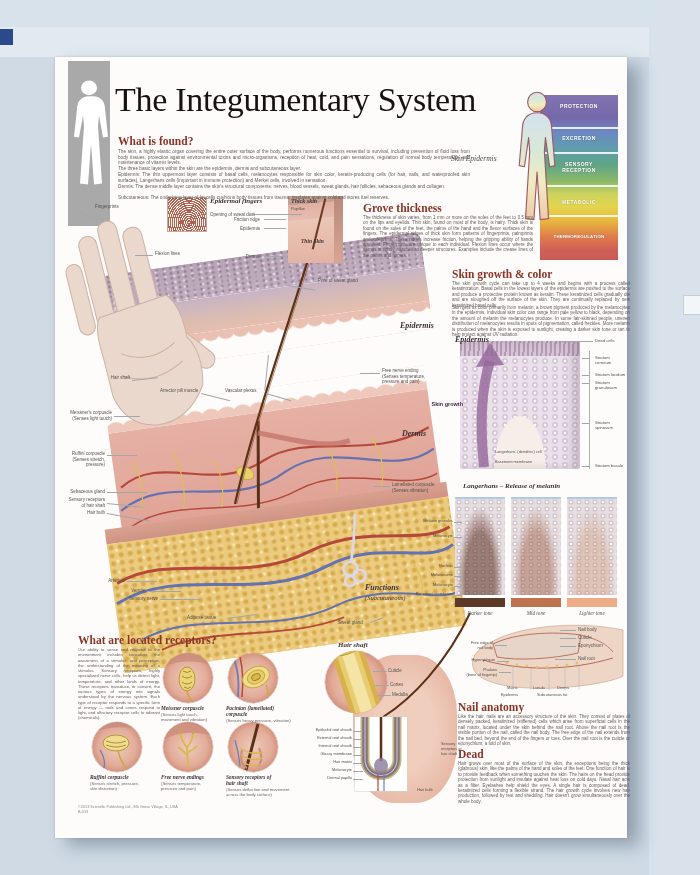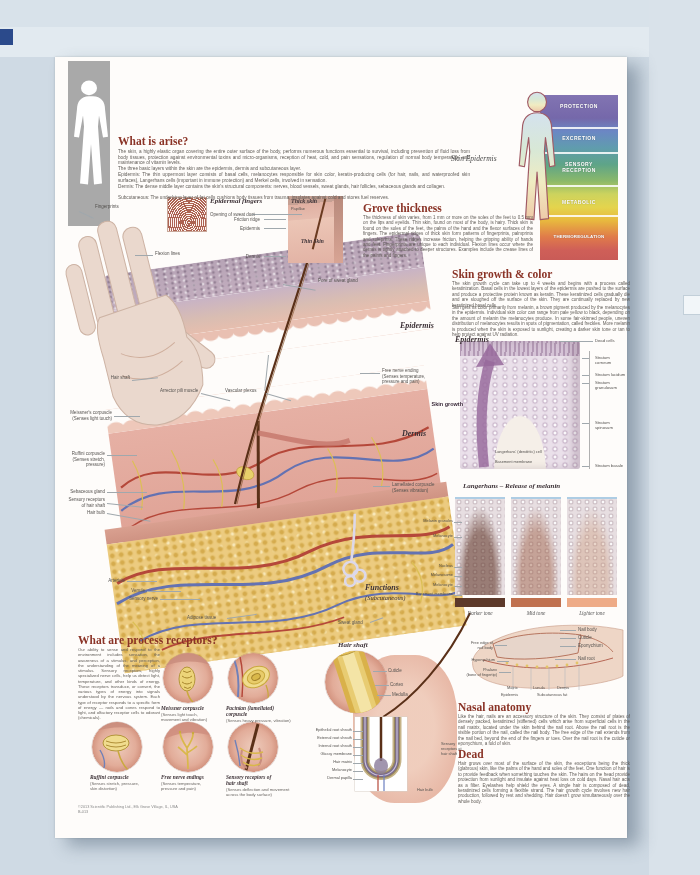--- a/index.html
+++ b/index.html
@@ -106,22 +106,23 @@
 
   <div class="graybar">
     <svg width="42" height="165" viewBox="0 0 42 165">
       <g transform="translate(0,14) scale(1,0.92)" fill="#fff">
         <circle cx="21" cy="14" r="8"></circle>
         <path d="M21,23 c-8,0 -12,6 -12,14 l-3,30 5,1 4,-24 1,12 -4,62 8,1 3,-44 3,44 8,-1 -4,-62 1,-12 4,24 5,-1 -3,-30 c0,-8 -4,-14 -12,-14 z"></path>
       </g>
     </svg>
   </div>
 
-
-  <div class="h2" style="left:63px;top:79px">What is arise?</div>
+  <div class="title">The Integumentary System</div>
+
+  <div class="h2" style="left:63px;top:79px">What is found?</div>
   <div class="bodytxt" style="left:63px;top:92px;width:352px">The skin, a highly elastic organ covering the entire outer surface of the body, performs numerous functions essential to survival, including prevention of fluid loss from body tissues, protection against environmental toxins and micro-organisms, reception of heat, cold, and pain sensations, regulation of normal body temperature, and maintenance of vitamin levels.</div>
   <div class="bodytxt" style="left:63px;top:109px;width:352px">The three basic layers within the skin are the epidermis, dermis and subcutaneous layer.</div>
   <div class="bodytxt" style="left:63px;top:115px;width:352px">Epidermis: The thin uppermost layer consists of basal cells, melanocytes responsible for skin color, keratin-producing cells (for hair, nails, and waterproofed skin surfaces), Langerhans cells (important in immune protection) and Merkel cells, involved in sensation.</div>
   <div class="bodytxt" style="left:63px;top:127px;width:352px">Dermis: The dense middle layer contains the skin's structural components: nerves, blood vessels, sweat glands, hair follicles, sebaceous glands and collagen.</div>
   <div class="bodytxt" style="left:63px;top:138px;width:352px">Subcutaneous: The underlying layer of fat cells cushions body tissues from trauma, insulates against cold and stores fuel reserves.</div>
 
   <div class="sfgrad"></div>
   <div class="sep" style="top:70px"></div>
   <div class="sep" style="top:95px"></div>
   <div class="sep" style="top:128px"></div>
@@ -309,21 +310,21 @@
   <span class="lb rt" style="right:174px;top:516px;width:44px;font-size:3.9px">Melanosome</span>
   <span class="lb rt" style="right:174px;top:526px;width:44px;font-size:3.9px">Melanocyte</span>
   <span class="lb rt" style="right:174px;top:535px;width:44px;font-size:3.9px">Basement membrane</span>
   <div class="st" style="left:399px;top:465px;width:8px"></div>
   <div class="st" style="left:399px;top:480px;width:8px"></div>
   <div class="st" style="left:399px;top:510px;width:8px"></div>
   <div class="st" style="left:399px;top:519px;width:8px"></div>
   <div class="st" style="left:399px;top:529px;width:8px"></div>
   <div class="st" style="left:399px;top:538px;width:8px"></div>
 
-  <div class="h2" style="left:23px;top:578px">What are process receptors?</div>
+  <div class="h2" style="left:23px;top:578px">What are located receptors?</div>
   <div class="bodytxt sm2" style="left:23px;top:590px;width:82px">Our ability to sense and respond to the environment includes sensation, the awareness of a stimulus, and perception, the understanding of the meaning of a stimulus. Sensory receptors, highly specialized nerve cells, help us detect light, temperature, and other kinds of energy. These receptors transduce, or convert, the various types of energy into signals understood by the nervous system. Each type of receptor responds to a specific form of energy — rods and cones respond to light, and olfactory receptor cells to odorant (chemicals).</div>
 
   <div class="circle" style="left:108px;top:596px">
     <svg width="50" height="50" viewBox="0 0 50 50">
       <circle cx="25" cy="25" r="25" fill="url(#skin)"></circle>
       <path d="M0,14 C15,7 35,7 50,13 L50,0 0,0 Z" fill="#c98d7e" opacity=".85"></path>
       <ellipse cx="24" cy="26" rx="8" ry="12" fill="#ecd479" stroke="#b3953a" stroke-width="1"></ellipse>
       <path d="M20,18 q4,3 8,0 M19,23 q5,4 10,0 M19,29 q5,4 10,0 M21,34 q4,3 7,0" stroke="#a8862e" stroke-width="1" fill="none"></path>
       <path d="M24,38 q2,8 6,11" stroke="#c9a93e" stroke-width="1.5" fill="none"></path>
     </svg>
@@ -479,19 +480,19 @@
   <div class="st" style="left:442px;top:604px;width:12px"></div>
   <span class="lb rt" style="right:130px;top:611px;width:44px;font-size:3.9px">Phalanx
 (bone of fingertip)</span>
   <div class="st" style="left:444px;top:615px;width:12px"></div>
   <span class="lb" style="left:452px;top:629px;font-size:3.9px">Matrix</span>
   <span class="lb" style="left:478px;top:629px;font-size:3.9px">Lunula</span>
   <span class="lb" style="left:502px;top:629px;font-size:3.9px">Dermis</span>
   <span class="lb" style="left:446px;top:636px;font-size:3.9px">Epidermis</span>
   <span class="lb" style="left:482px;top:636px;font-size:3.9px">Subcutaneous fat</span>
 
-  <div class="h2" style="left:403px;top:645px">Nasal anatomy</div>
+  <div class="h2" style="left:403px;top:645px">Nail anatomy</div>
   <div class="bodytxt sm1" style="left:403px;top:657px;width:172px">Like the hair, nails are an accessory structure of the skin. They consist of plates of densely packed, keratinized (stiffened) cells which arise from superficial cells in the nail matrix, located under the skin behind the nail root. Above the nail root is the visible portion of the nail, called the nail body. The free edge of the nail extends from the nail bed, beyond the end of the fingers or toes. Over the nail root is the cuticle or eponychium, a fold of skin.</div>
 
   <div class="h2" style="left:403px;top:692px">Dead</div>
   <div class="bodytxt sm1" style="left:403px;top:704px;width:172px">Hair grows over most of the surface of the skin, the exceptions being the thick (glabrous) skin, like the palms of the hand and soles of the feet. One function of hair is to provide feedback when something touches the skin. The hairs on the head provide protection from sunlight and insulate against heat loss on cold days. Nasal hair acts as a filter. Eyelashes help shield the eyes. A single hair is composed of dead, keratinized cells forming a flexible strand. The hair growth cycle involves new hair production, followed by rest and shedding. Hair doesn't grow simultaneously over the whole body.</div>
 
 </div>
 
 </body></html>

